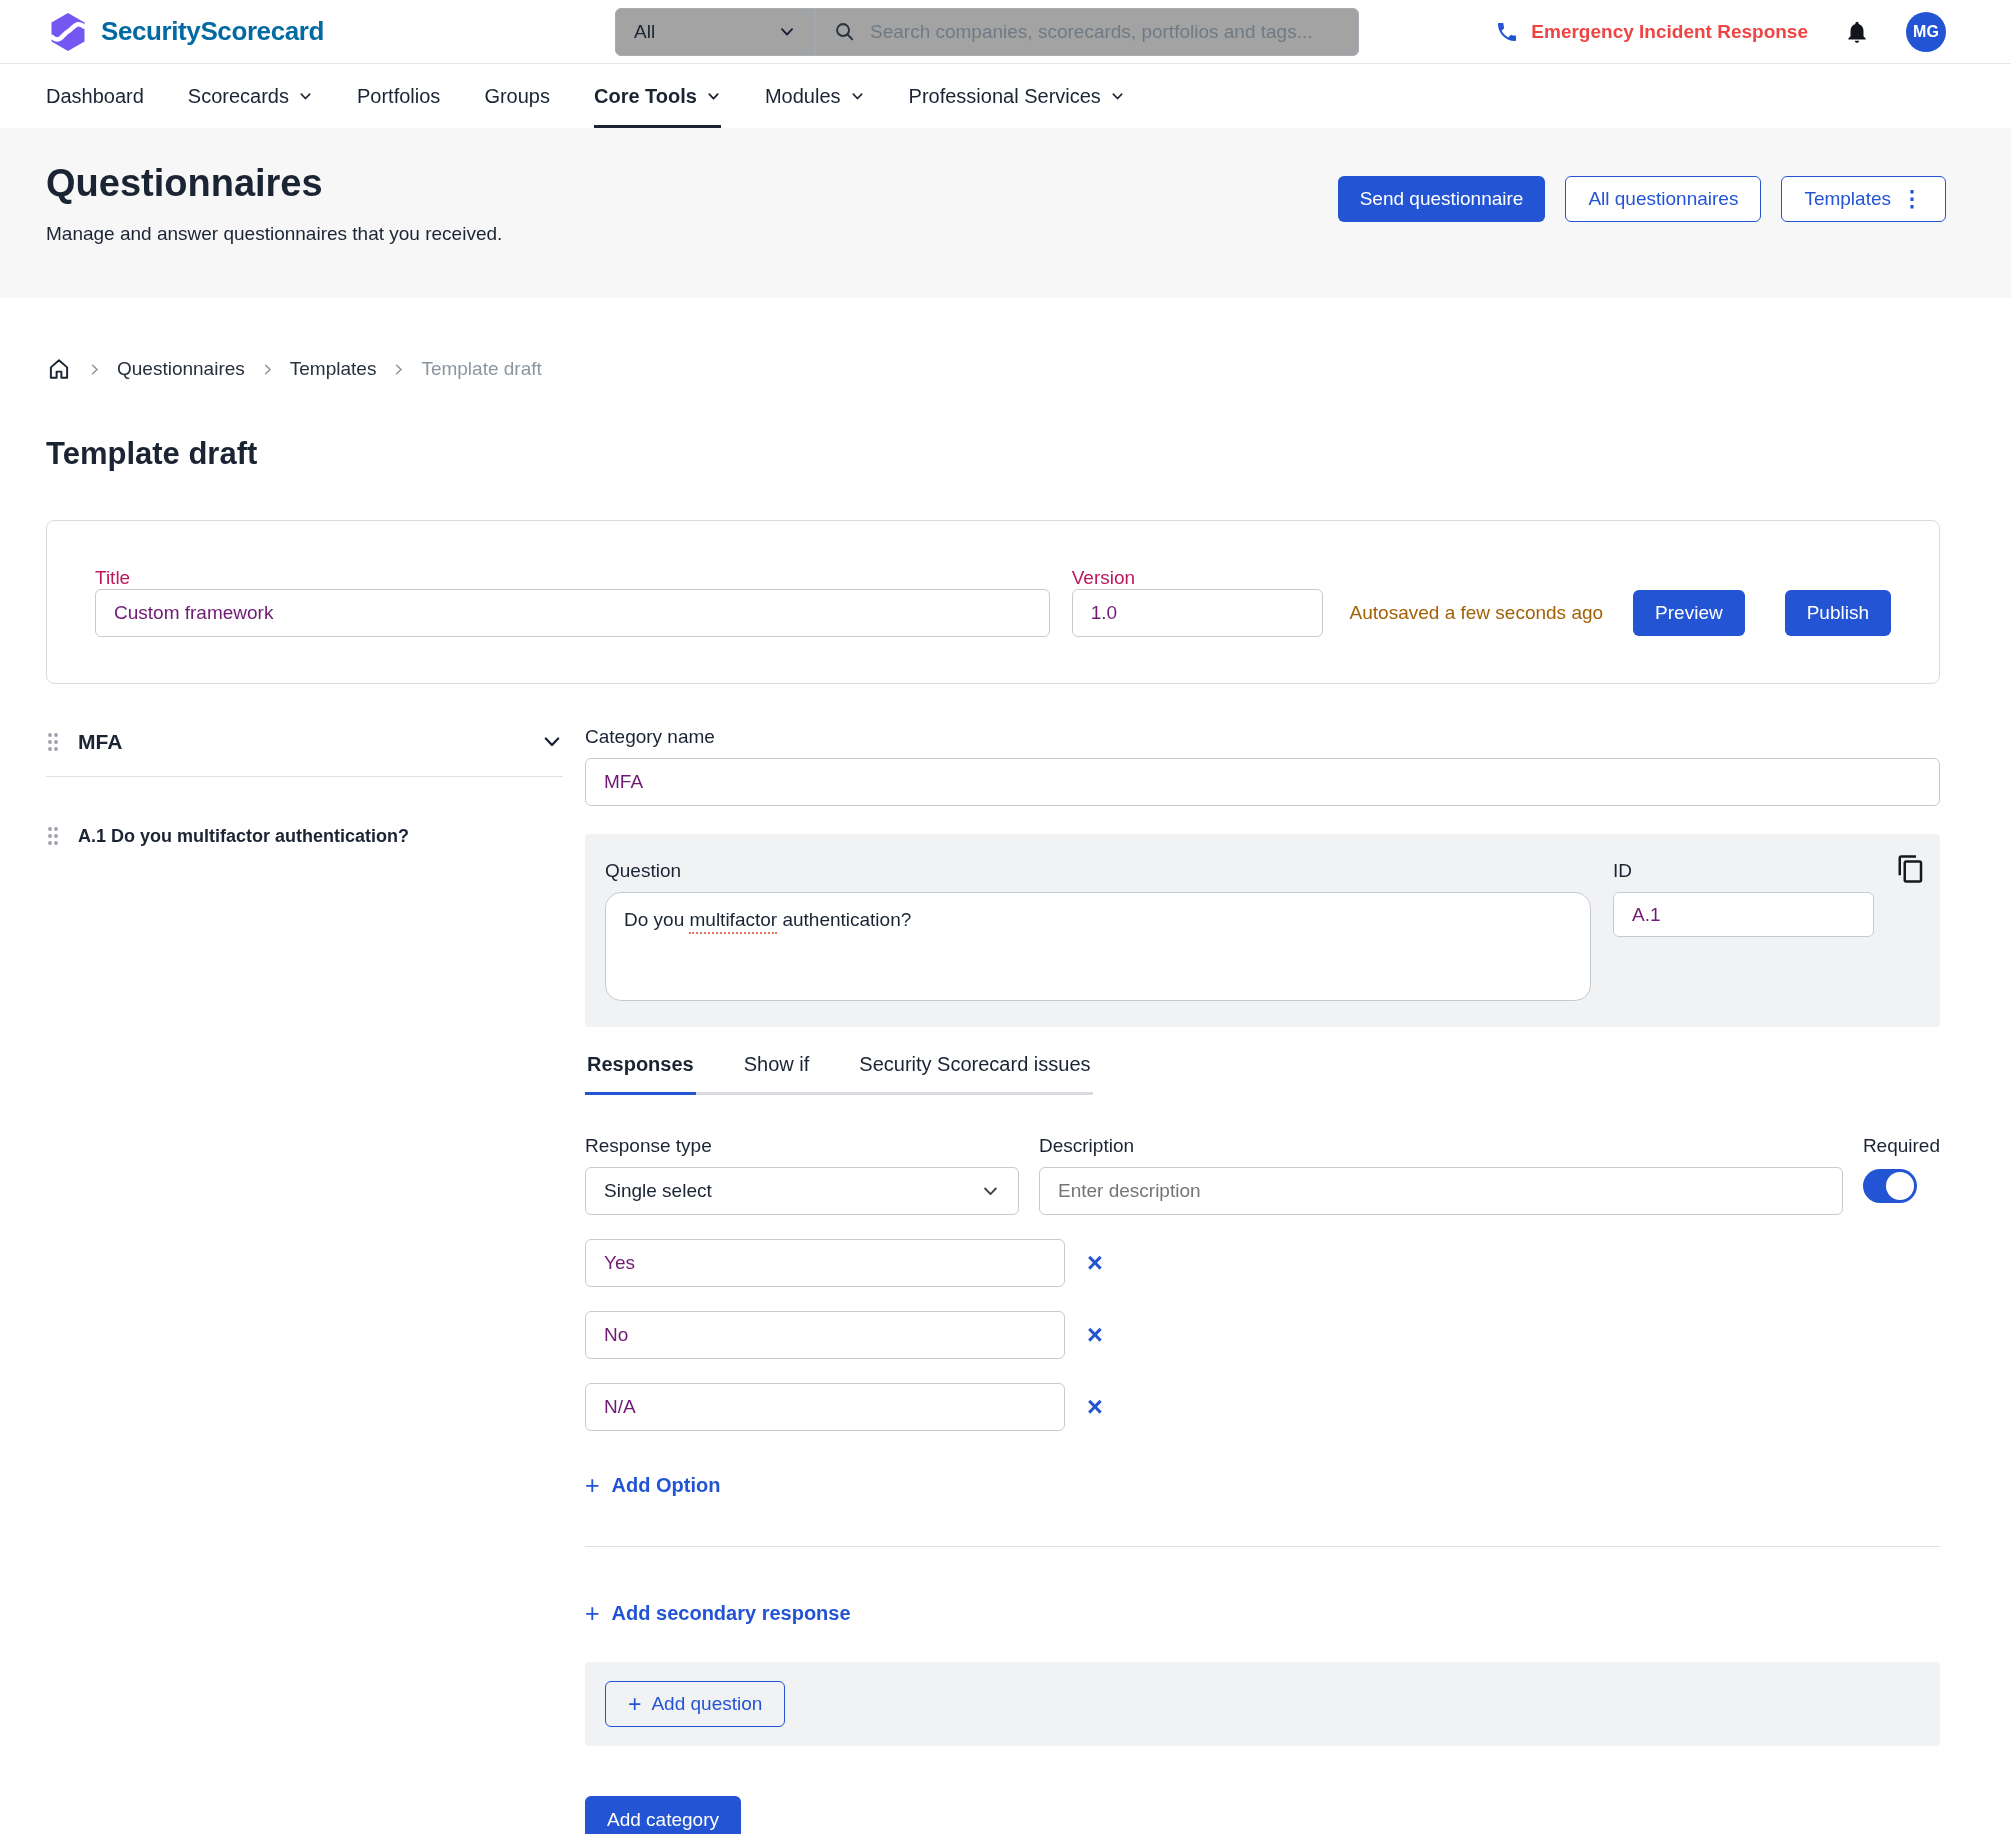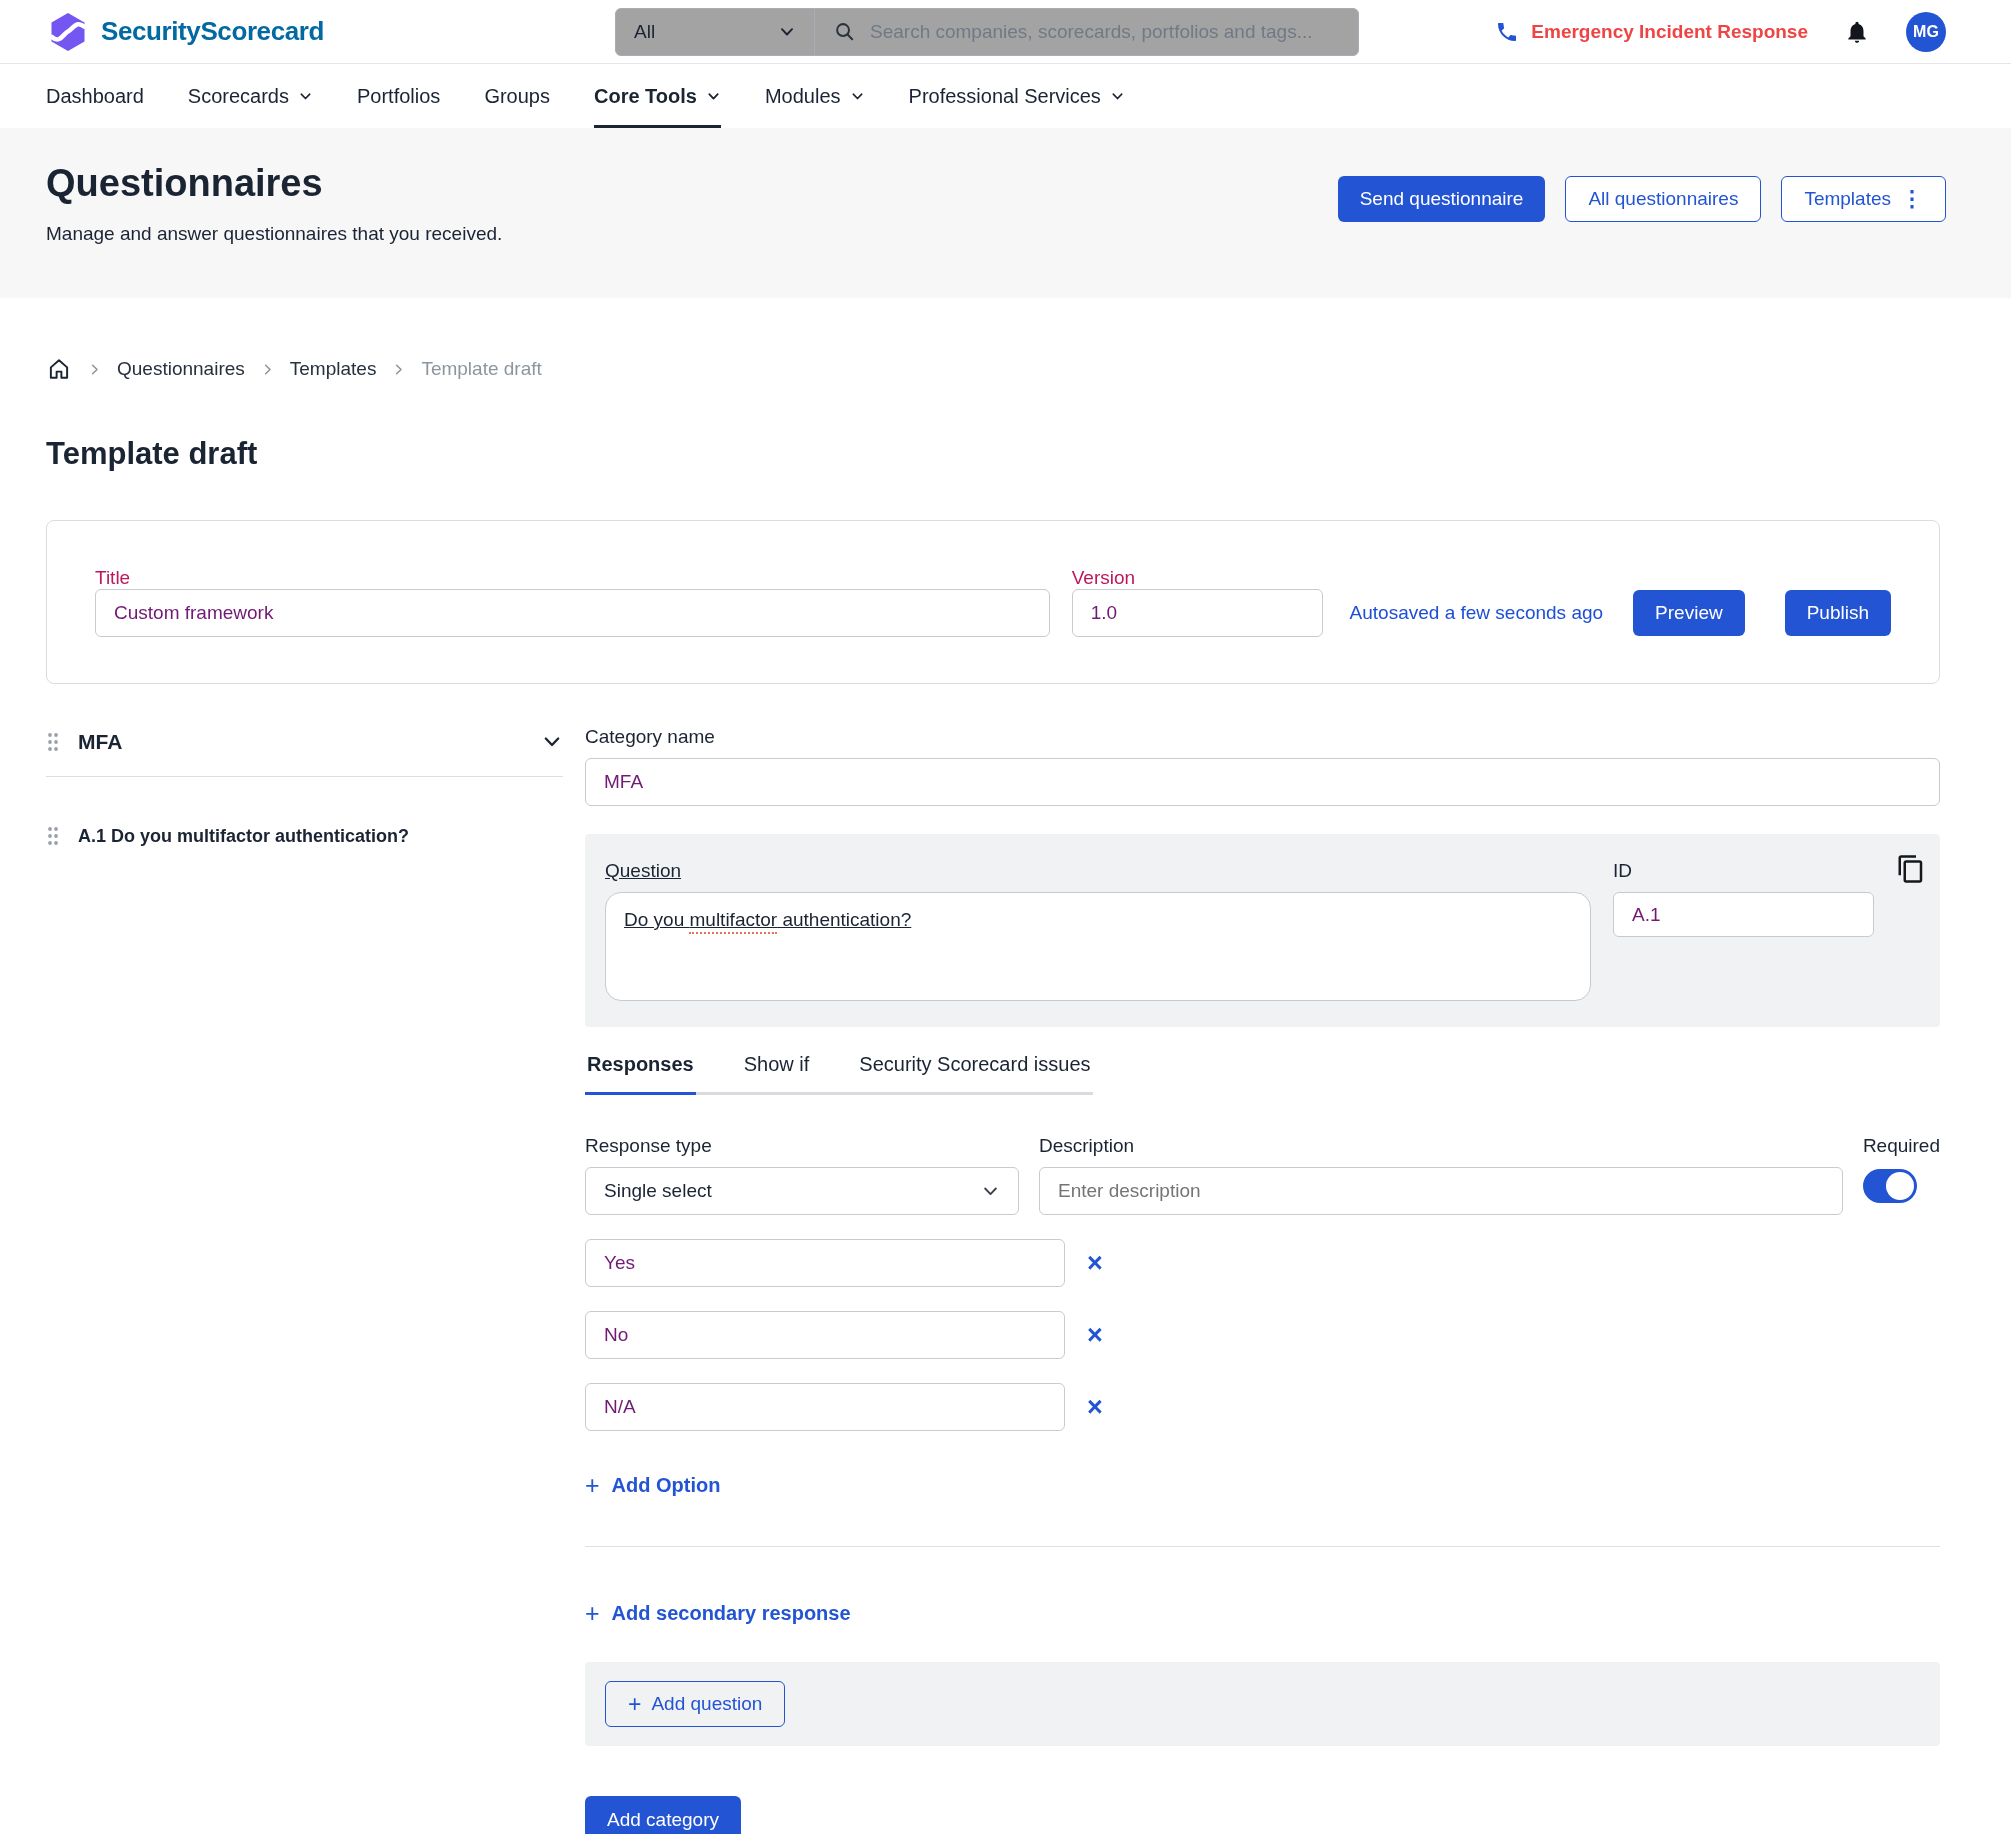--- a/index.html
+++ b/index.html
@@ -52,42 +52,42 @@
   .page-title { font-size:31px; font-weight:700; margin-top:54px; }
 
   
   .meta-card { margin-top:48px; border:1px solid #D9DCE0; border-radius:8px;
     padding:46px 48px; display:flex; align-items:flex-end; }
   .field-label { display:block; font-size:19px; color:#be185d; }
   .text-input { height:48px; border:1px solid #C6CBD1; border-radius:6px; font-size:19px;
     padding:0 18px; color:#701a75; width:100%; outline:none; background:#fff; }
   .f-title { width:959px; }
   .f-version { width:252px; margin-left:22px; }
-  .autosave { font-size:19px; color:#1d4ed8; margin-left:27px; margin-bottom:13px; white-space:nowrap; }
+  .autosave { font-size:19px; color:#a16207; margin-left:27px; margin-bottom:13px; white-space:nowrap; }
   .btn-preview { margin-left:30px; margin-bottom:1px; }
   .btn-publish { margin-left:40px; margin-bottom:1px; }
 
   
   .builder { display:flex; margin-top:42px; align-items:flex-start; }
   .outline-col { width:517px; flex:none; padding-top:4px; }
   .outline-head { display:flex; align-items:center; gap:18px; padding-bottom:22px;
     border-bottom:1px solid #DCDFE3; cursor:pointer; }
   .outline-cat { font-size:21px; font-weight:700; }
   .outline-head .chev { margin-left:auto; }
   .outline-q { display:flex; align-items:center; gap:18px; margin-top:48px; font-size:18px;
     font-weight:700; cursor:pointer; }
   .grab { cursor:grab; display:flex; }
 
   .editor-col { flex:1; margin-left:22px; }
   .fld-label { display:block; font-size:19px; margin-bottom:10px; }
 
   
   .q-card { background:#F1F2F3; border-radius:4px; margin-top:28px; padding:26px 20px;
     display:flex; gap:22px; position:relative; }
-  .q-left { flex:1;text-decoration:underline; }
+  .q-left { flex:1; }
   .q-textarea { background:#fff; border:1px solid #C6CBD1; border-radius:16px; height:109px;
     padding:16px 18px; font-size:19px; cursor:text; }
   .misspell { border-bottom:2px dotted #E8705F; padding-bottom:2px; }
   .q-right { width:261px; flex:none; margin-right:46px; }
   .id-input { height:45px; }
   .copy-btn { position:absolute; top:20px; right:14px; cursor:pointer; display:flex; }
 
   
   .tabs { margin-top:26px; display:inline-flex; gap:46px; border-bottom:3px solid #D8DBDF; }
   .tab { font-size:20px; padding:0 2px 16px; cursor:pointer; }

